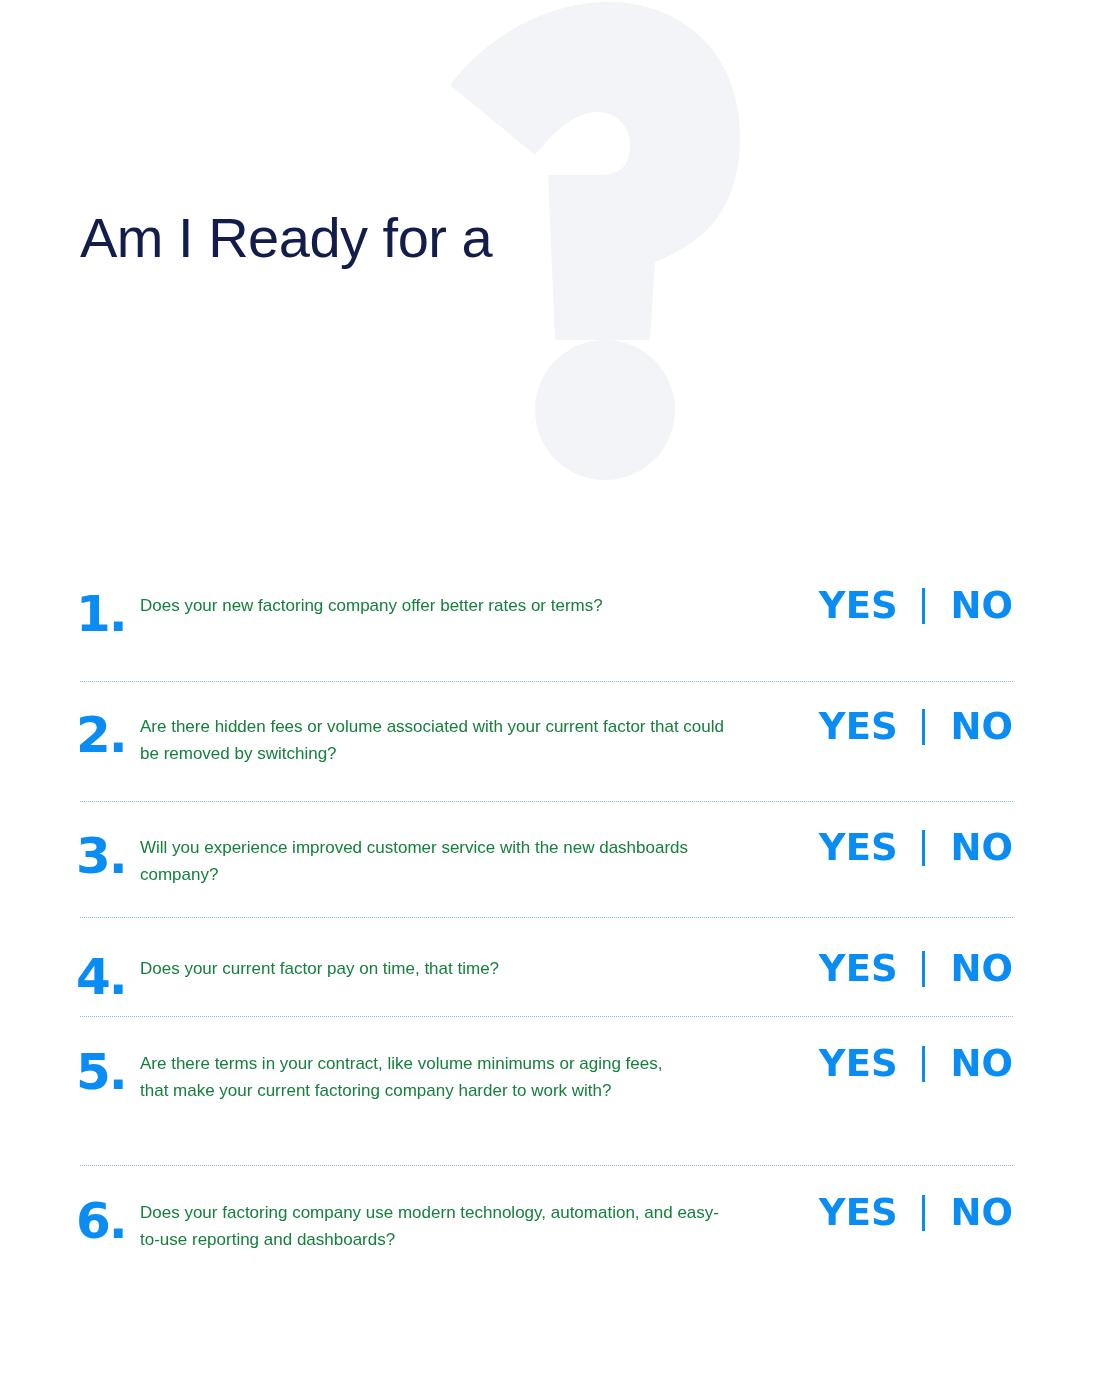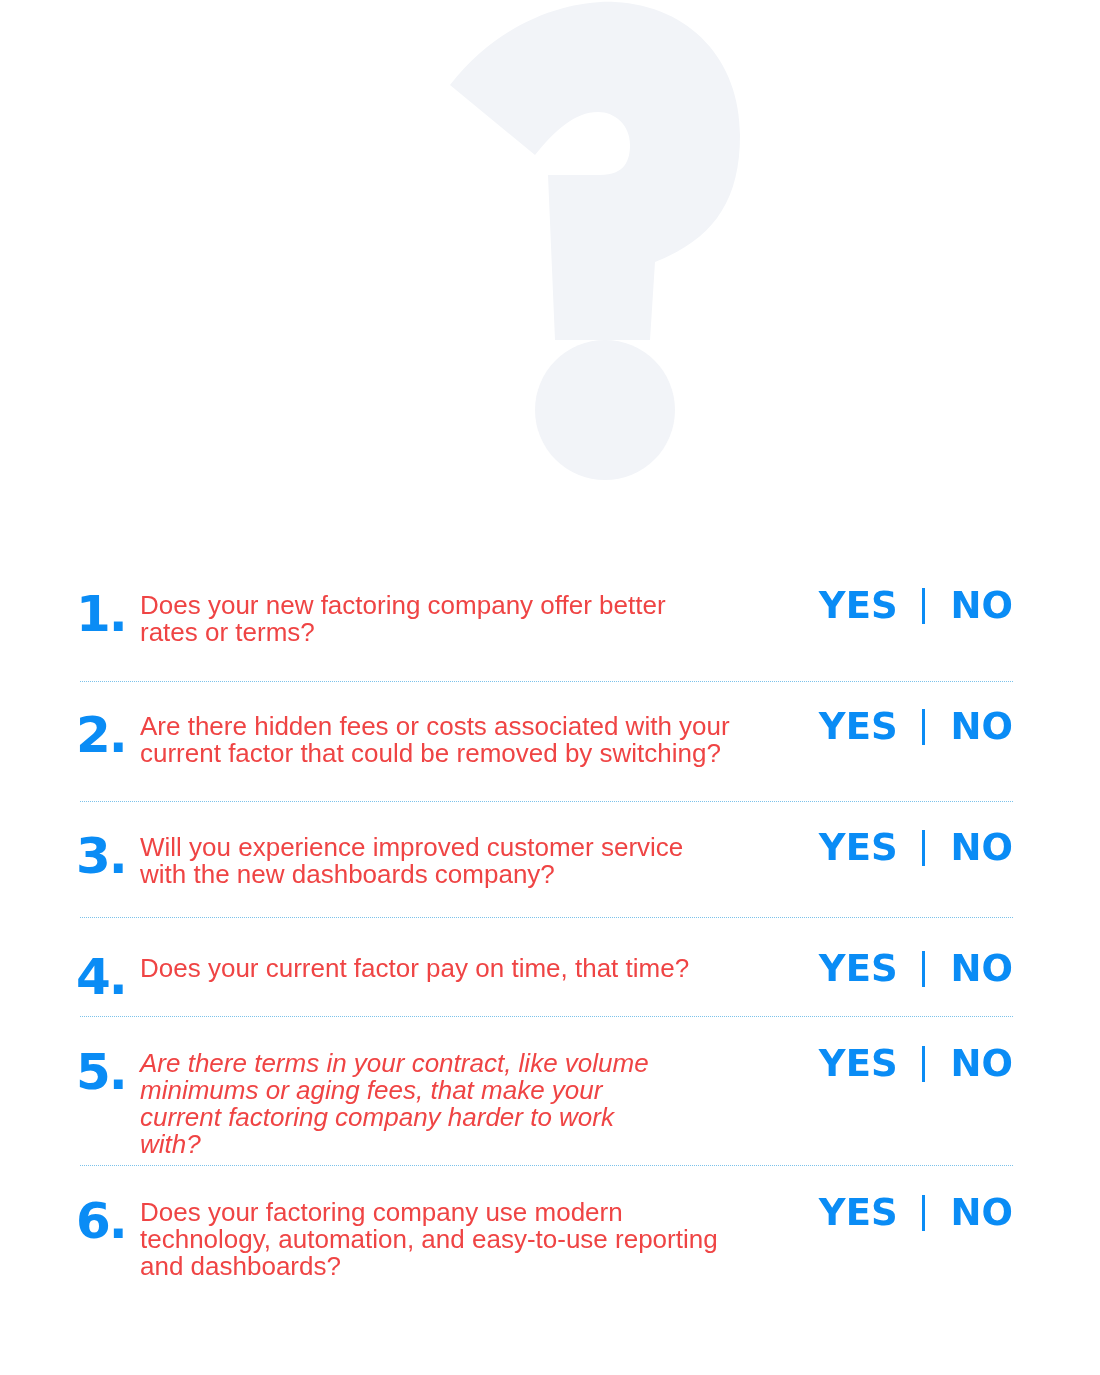--- a/index.html
+++ b/index.html
@@ -22,22 +22,22 @@
   .questions { position:absolute; left:80px; top:0; width:933px; z-index:1; }
   .row { position:absolute; left:0; width:933px; }
   .row .num {
     position:absolute; left:-4px; top:-6px;
     font-family:"DejaVu Sans", sans-serif; font-weight:700;
     font-size:50px; line-height:56px; color:#0a8cf5; letter-spacing:-2px;
   }
   .row .num .dot { font-size:50px; }
   .row .q {
     position:absolute; left:60px; top:0; width:590px;
-    font-family:"Liberation Sans", sans-serif; font-size:26px; line-height:27px;
-    color:#ef4444;
+    font-family:"Liberation Sans", sans-serif; font-size:17px; line-height:27px;
+    color:#15803d;
   }
   .row .yn {
     position:absolute; right:0; top:-8px;
     display:flex; align-items:center; gap:4px;
     font-family:"DejaVu Sans", sans-serif; font-weight:700; font-size:37px;
     line-height:44px; color:#0a8cf5; letter-spacing:0px;
   }
   .row .yn .sep {
     display:inline-block; width:3px; height:36px; background:#0a8cf5;
     margin:0 22px 0 20px;
@@ -49,37 +49,38 @@
 </style>
 </head>
 <body>
 
 <svg class="bg-qmark" viewBox="0 0 320 490" xmlns="http://www.w3.org/2000/svg">
   <path fill="#f2f4f8" d="M10 85 C 60 20, 130 0, 175 2 C 250 6, 300 60, 300 135 C 300 205, 270 240, 215 262 L 210 340 L 115 340 L 108 175 L 160 175 C 185 175, 190 160, 190 145 C 190 125, 175 112, 158 112 C 135 112, 115 130, 95 155 Z"></path>
   <circle fill="#f2f4f8" cx="165" cy="410" r="70"></circle>
 </svg>
 
 <div class="headline">
+  <div class="line1">Am I Ready for a</div>
 </div>
 
 <div class="questions">
 
   <div class="row" style="top:592px;">
     <div class="num"><span>1</span><span class="dot">.</span></div>
     <div class="q">Does your new factoring company offer better rates or terms?</div>
     <div class="yn">
       <span>YES</span>
       <span class="sep"></span>
       <span>NO</span>
     </div>
   </div>
 
   <div class="row" style="top:713px;">
     <div class="num"><span>2</span><span class="dot">.</span></div>
-    <div class="q">Are there hidden fees or costs associated with your current factor that could be removed by switching?</div>
+    <div class="q">Are there hidden fees or volume associated with your current factor that could be removed by switching?</div>
     <div class="yn">
       <span>YES</span>
       <span class="sep"></span>
       <span>NO</span>
     </div>
   </div>
 
   <div class="row" style="top:834px;">
     <div class="num"><span>3</span><span class="dot">.</span></div>
     <div class="q">Will you experience improved customer service with the new dashboards company?</div>
@@ -95,21 +96,21 @@
     <div class="q">Does your current factor pay on time, that time?</div>
     <div class="yn">
       <span>YES</span>
       <span class="sep"></span>
       <span>NO</span>
     </div>
   </div>
 
   <div class="row" style="top:1050px;">
     <div class="num"><span>5</span><span class="dot">.</span></div>
-    <div class="q" style="width:540px;font-style:italic;">Are there terms in your contract, like volume minimums or aging fees, that make your current factoring company harder to work with?</div>
+    <div class="q" style="width:540px;">Are there terms in your contract, like volume minimums or aging fees, that make your current factoring company harder to work with?</div>
     <div class="yn">
       <span>YES</span>
       <span class="sep"></span>
       <span>NO</span>
     </div>
   </div>
 
   <div class="row" style="top:1199px;">
     <div class="num"><span>6</span><span class="dot">.</span></div>
     <div class="q">Does your factoring company use modern technology, automation, and easy-to-use reporting and dashboards?</div>

